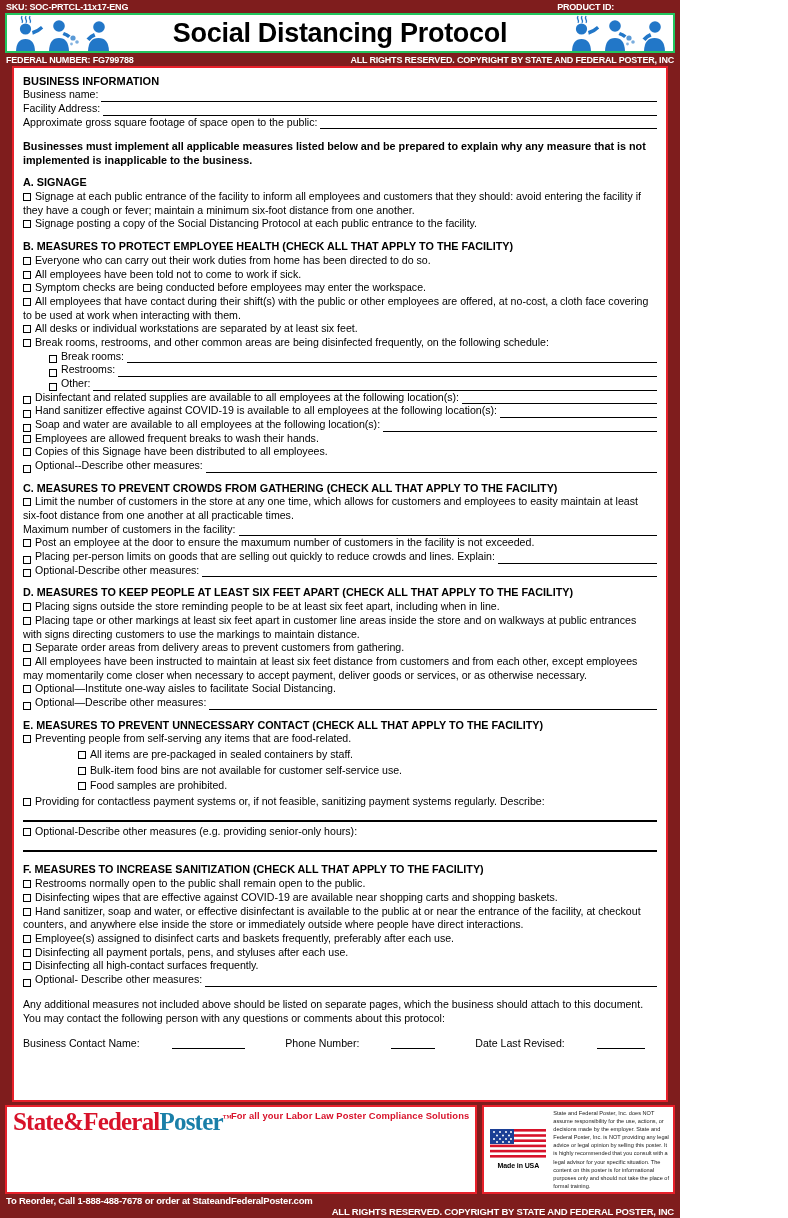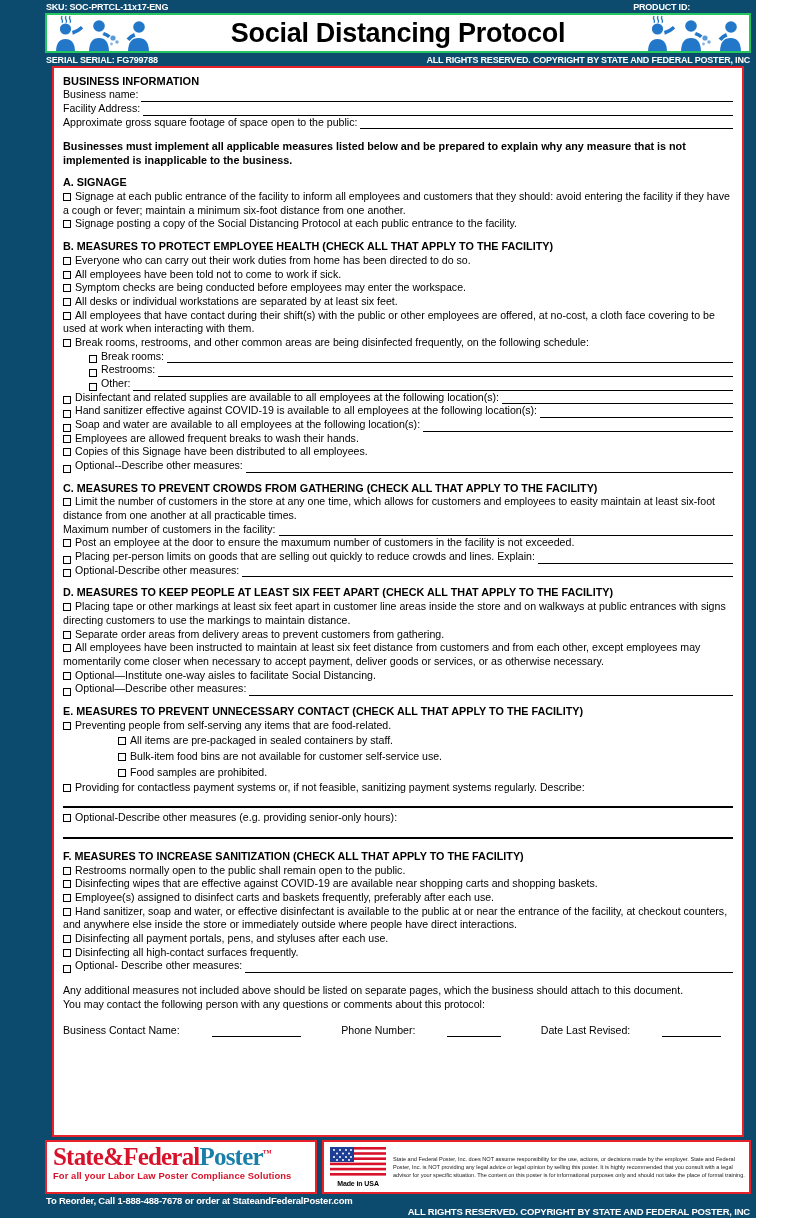--- a/index.html
+++ b/index.html
@@ -9,23 +9,23 @@
   }
   body {
     width: 788px; height: 1218px;
     font-family: "Liberation Sans", sans-serif;
     overflow: hidden;
   }
 
   
   #poster {
     position: relative;
-    width: 756px; height: 1218px;
-    background: #0c4a6e;
-    display: flex; flex-direction: column; padding-left: 40px;
+    width: 680px; height: 1218px;
+    background: #7f1d1d;
+    display: flex; flex-direction: column;
   }
 
   
   .sku-strip {
     height: 13px;
     flex: 0 0 13px;
     display: flex; align-items: center;
     padding: 0 6px;
     color: #ffffff;
     font-size: 9px; font-weight: bold;
@@ -94,22 +94,22 @@
   .footer-band {
     flex: 0 0 54px;
     margin: 3px 5px 0 5px;
     display: flex;
     gap: 5px;
   }
   .logo-box {
     flex: 0 0 272px;
     background: #ffffff;
     border: 2px solid #e8202a;
-    display: flex; flex-direction: column;
-    justify-content: flex-start;
+    display: flex; flex-direction: row;
+    justify-content: space-between;
     padding: 2px 6px 3px 6px;
   }
   .logo-line1 {
     font-family: "Liberation Serif", serif;
     font-size: 25px; font-weight: bold;
     line-height: 1;
     white-space: nowrap;
     letter-spacing: -0.8px;
   }
   .logo-line1 .red { color: #d8122a; }
@@ -213,21 +213,21 @@
     border-bottom: 1px solid #000;
     height: 10px;
     margin-left: 3px;
   }
   .hr-thick {
     border: 0;
     border-top: 2px solid #000;
     margin: 3px 0 0 0;
   }
   .contact-row {
-    display: flex; align-items: flex-end;
+    display: flex; align-items: center;
     margin-top: 12px;
     font-size: 10.6px;
     gap: 28px;
   }
   .contact-row .lbl { white-space: nowrap; }
   .contact-row .u {
     border-bottom: 1px solid #000;
     height: 10px;
     margin: 0 12px 0 4px;
   }
@@ -304,21 +304,21 @@
         <g fill="#2277c8">
           <circle cx="19" cy="13" r="5.8"></circle>
           <path d="M8 37 q0.5-13 10.5-13 q10 0 10.5 13 z"></path>
           <path d="M14 19 q-5 2 -7.5 5.5 l3 2.4 q2.4 -3 6 -4.4 z"></path>
         </g>
       </svg>
     </div>
   </div>
 
   <div class="serial-strip">
-    <span class="left">SERIAL SERIAL: FG799788</span>
+    <span class="left">FEDERAL NUMBER: FG799788</span>
     <span class="right">ALL RIGHTS RESERVED. COPYRIGHT BY STATE AND FEDERAL POSTER, INC</span>
   </div>
 
   <div class="body-card">
 
     <div class="biz-head">BUSINESS INFORMATION</div>
 
     <div class="fill-row">
       <span class="lbl">Business name:</span>
       <span class="grow"></span>
@@ -346,26 +346,26 @@
     <div class="row">
       <span class="cb"></span><span>Everyone who can carry out their work duties from home has been directed to do so.</span>
     </div>
     <div class="row">
       <span class="cb"></span><span>All employees have been told not to come to work if sick.</span>
     </div>
     <div class="row">
       <span class="cb"></span><span>Symptom checks are being conducted before employees may enter the workspace.</span>
     </div>
     <div class="row">
+      <span class="cb"></span><span>All employees that have contact during their shift(s) with the public or other employees are offered, at no-cost, a cloth face covering to be used at work when interacting with them.</span>
+    </div>
+    <div class="row">
       <span class="cb"></span><span>All desks or individual workstations are separated by at least six feet.</span>
     </div>
     <div class="row">
-      <span class="cb"></span><span>All employees that have contact during their shift(s) with the public or other employees are offered, at no-cost, a cloth face covering to be used at work when interacting with them.</span>
-    </div>
-    <div class="row">
       <span class="cb"></span><span>Break rooms, restrooms, and other common areas are being disinfected frequently, on the following schedule:</span>
     </div>
 
     <div class="fill-row indent1">
       <span class="cb"></span>
         <span class="lbl">Break rooms:</span>
       <span class="grow"></span>
     </div>
     <div class="fill-row indent1">
       <span class="cb"></span>
@@ -421,20 +421,23 @@
         <span class="lbl">Placing per-person limits on goods that are selling out quickly to reduce crowds and lines. Explain:</span>
       <span class="grow"></span>
     </div>
     <div class="fill-row">
       <span class="cb"></span>
         <span class="lbl">Optional-Describe other measures:</span>
       <span class="grow"></span>
     </div>
 
     <div class="sec-head">D. MEASURES TO KEEP PEOPLE AT LEAST SIX FEET APART (CHECK ALL THAT APPLY TO THE FACILITY)</div>
+    <div class="row">
+      <span class="cb"></span><span>Placing signs outside the store reminding people to be at least six feet apart, including when in line.</span>
+    </div>
     <div class="row">
       <span class="cb"></span><span>Placing tape or other markings at least six feet apart in customer line areas inside the store and on walkways at public entrances with signs directing customers to use the markings to maintain distance.</span>
     </div>
     <div class="row">
       <span class="cb"></span><span>Separate order areas from delivery areas to prevent customers from gathering.</span>
     </div>
     <div class="row">
       <span class="cb"></span><span>All employees have been instructed to maintain at least six feet distance from customers and from each other, except employees may momentarily come closer when necessary to accept payment, deliver goods or services, or as otherwise necessary.</span>
     </div>
     <div class="row">
@@ -469,24 +472,24 @@
     <hr class="hr-thick" style="margin-top:12px">
 
     <div class="sec-head" style="margin-top:11px">F. MEASURES TO INCREASE SANITIZATION (CHECK ALL THAT APPLY TO THE FACILITY)</div>
     <div class="row">
       <span class="cb"></span><span>Restrooms normally open to the public shall remain open to the public.</span>
     </div>
     <div class="row">
       <span class="cb"></span><span>Disinfecting wipes that are effective against COVID-19 are available near shopping carts and shopping baskets.</span>
     </div>
     <div class="row">
+      <span class="cb"></span><span>Hand sanitizer, soap and water, or effective disinfectant is available to the public at or near the entrance of the facility, at checkout counters, and anywhere else inside the store or immediately outside where people have direct interactions.</span>
+    </div>
+    <div class="row">
       <span class="cb"></span><span>Employee(s) assigned to disinfect carts and baskets frequently, preferably after each use.</span>
-    </div>
-    <div class="row">
-      <span class="cb"></span><span>Hand sanitizer, soap and water, or effective disinfectant is available to the public at or near the entrance of the facility, at checkout counters, and anywhere else inside the store or immediately outside where people have direct interactions.</span>
     </div>
     <div class="row">
       <span class="cb"></span><span>Disinfecting all payment portals, pens, and styluses after each use.</span>
     </div>
     <div class="row">
       <span class="cb"></span><span>Disinfecting all high-contact surfaces frequently.</span>
     </div>
     <div class="fill-row">
       <span class="cb"></span>
         <span class="lbl">Optional- Describe other measures:</span>

